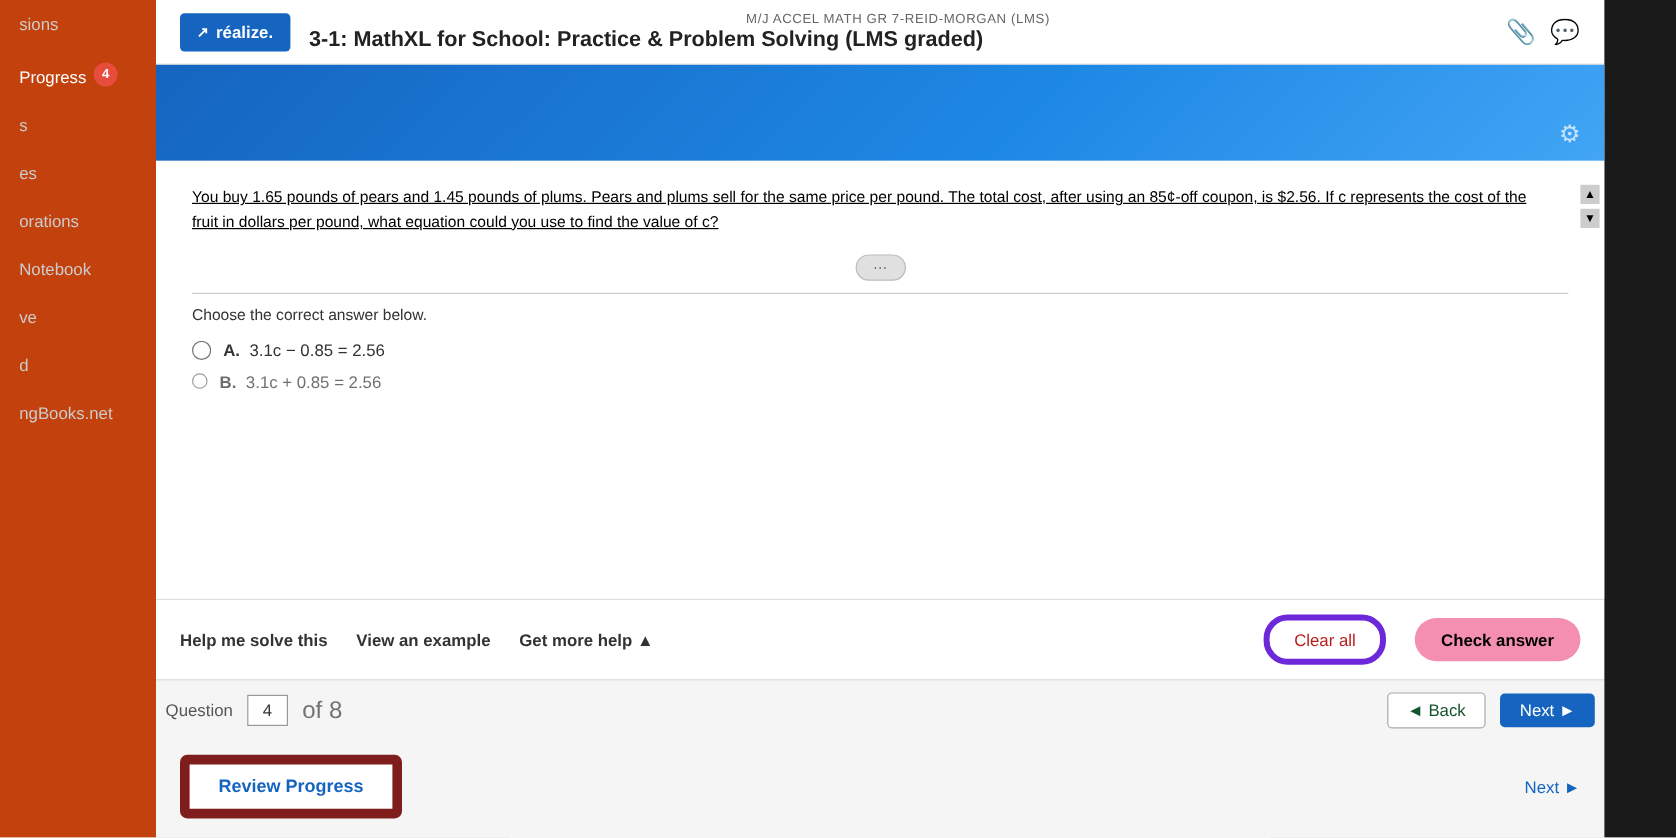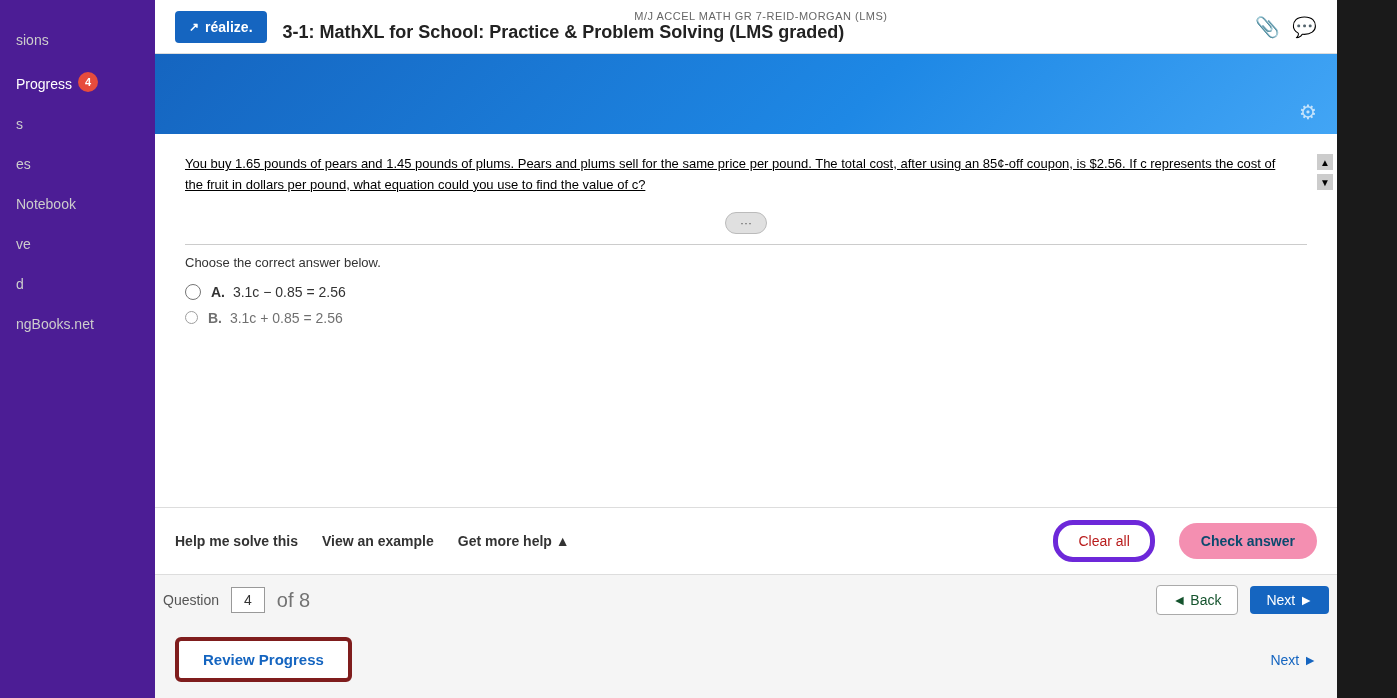--- a/index.html
+++ b/index.html
@@ -7,26 +7,25 @@
       font-family: Arial, sans-serif;
       background: #e8e8e8;
       display: flex;
       width: 1397px;
       height: 698px;
       overflow: hidden;
     }
 
     
     .sidebar {
-      width: 155px;
-      background: #4c1d95;
+      width: 130px;
+      background: #c2410c;
       height: 100%;
       display: flex;
       flex-direction: column;
-      padding-top: 20px;
       flex-shrink: 0;
     }
     .sidebar-item {
       color: #ccc;
       padding: 12px 16px;
       font-size: 14px;
       cursor: pointer;
     }
     .sidebar-item-progress {
       display: flex;
@@ -242,21 +241,21 @@
       cursor: pointer;
       color: #b91c1c;
     }
     .check-answer-btn {
       background: #f48fb1;
       border: none;
       border-radius: 20px;
       padding: 10px 22px;
       font-size: 14px;
       cursor: pointer;
-      color: #0c4a6e;
+      color: #000000;
       font-weight: bold;
     }
 
     
     .nav-bar {
       background: #f5f5f5;
       border-top: 1px solid #ddd;
       padding: 10px 8px;
       display: flex;
       align-items: center;
@@ -305,21 +304,21 @@
 
     
     .footer-row {
       background: #f5f5f5;
       padding: 12px 20px 16px;
       display: flex;
       align-items: center;
       justify-content: space-between;
     }
     .review-progress-btn {
-      border: 4px solid #7f1d1d;
+      border: 8px solid #7f1d1d;
       background: #fff;
       border-radius: 6px;
       padding: 10px 24px;
       font-size: 15px;
       cursor: pointer;
       color: #1565c0;
       font-weight: bold;
     }
     .footer-next {
       font-size: 14px;
@@ -347,20 +346,23 @@
   </div>
   <div class="sidebar-item-progress">
     <span>Progress</span>
     <div class="badge">4</div>
   </div>
   <div class="sidebar-item">
     <span>s</span>
   </div>
   <div class="sidebar-item">
     <span>es</span>
+  </div>
+  <div class="sidebar-item">
+    <span>orations</span>
   </div>
   <div class="sidebar-item">
     <span>Notebook</span>
   </div>
   <div class="sidebar-item">
     <span>ve</span>
   </div>
   <div class="sidebar-item">
     <span>d</span>
   </div>

